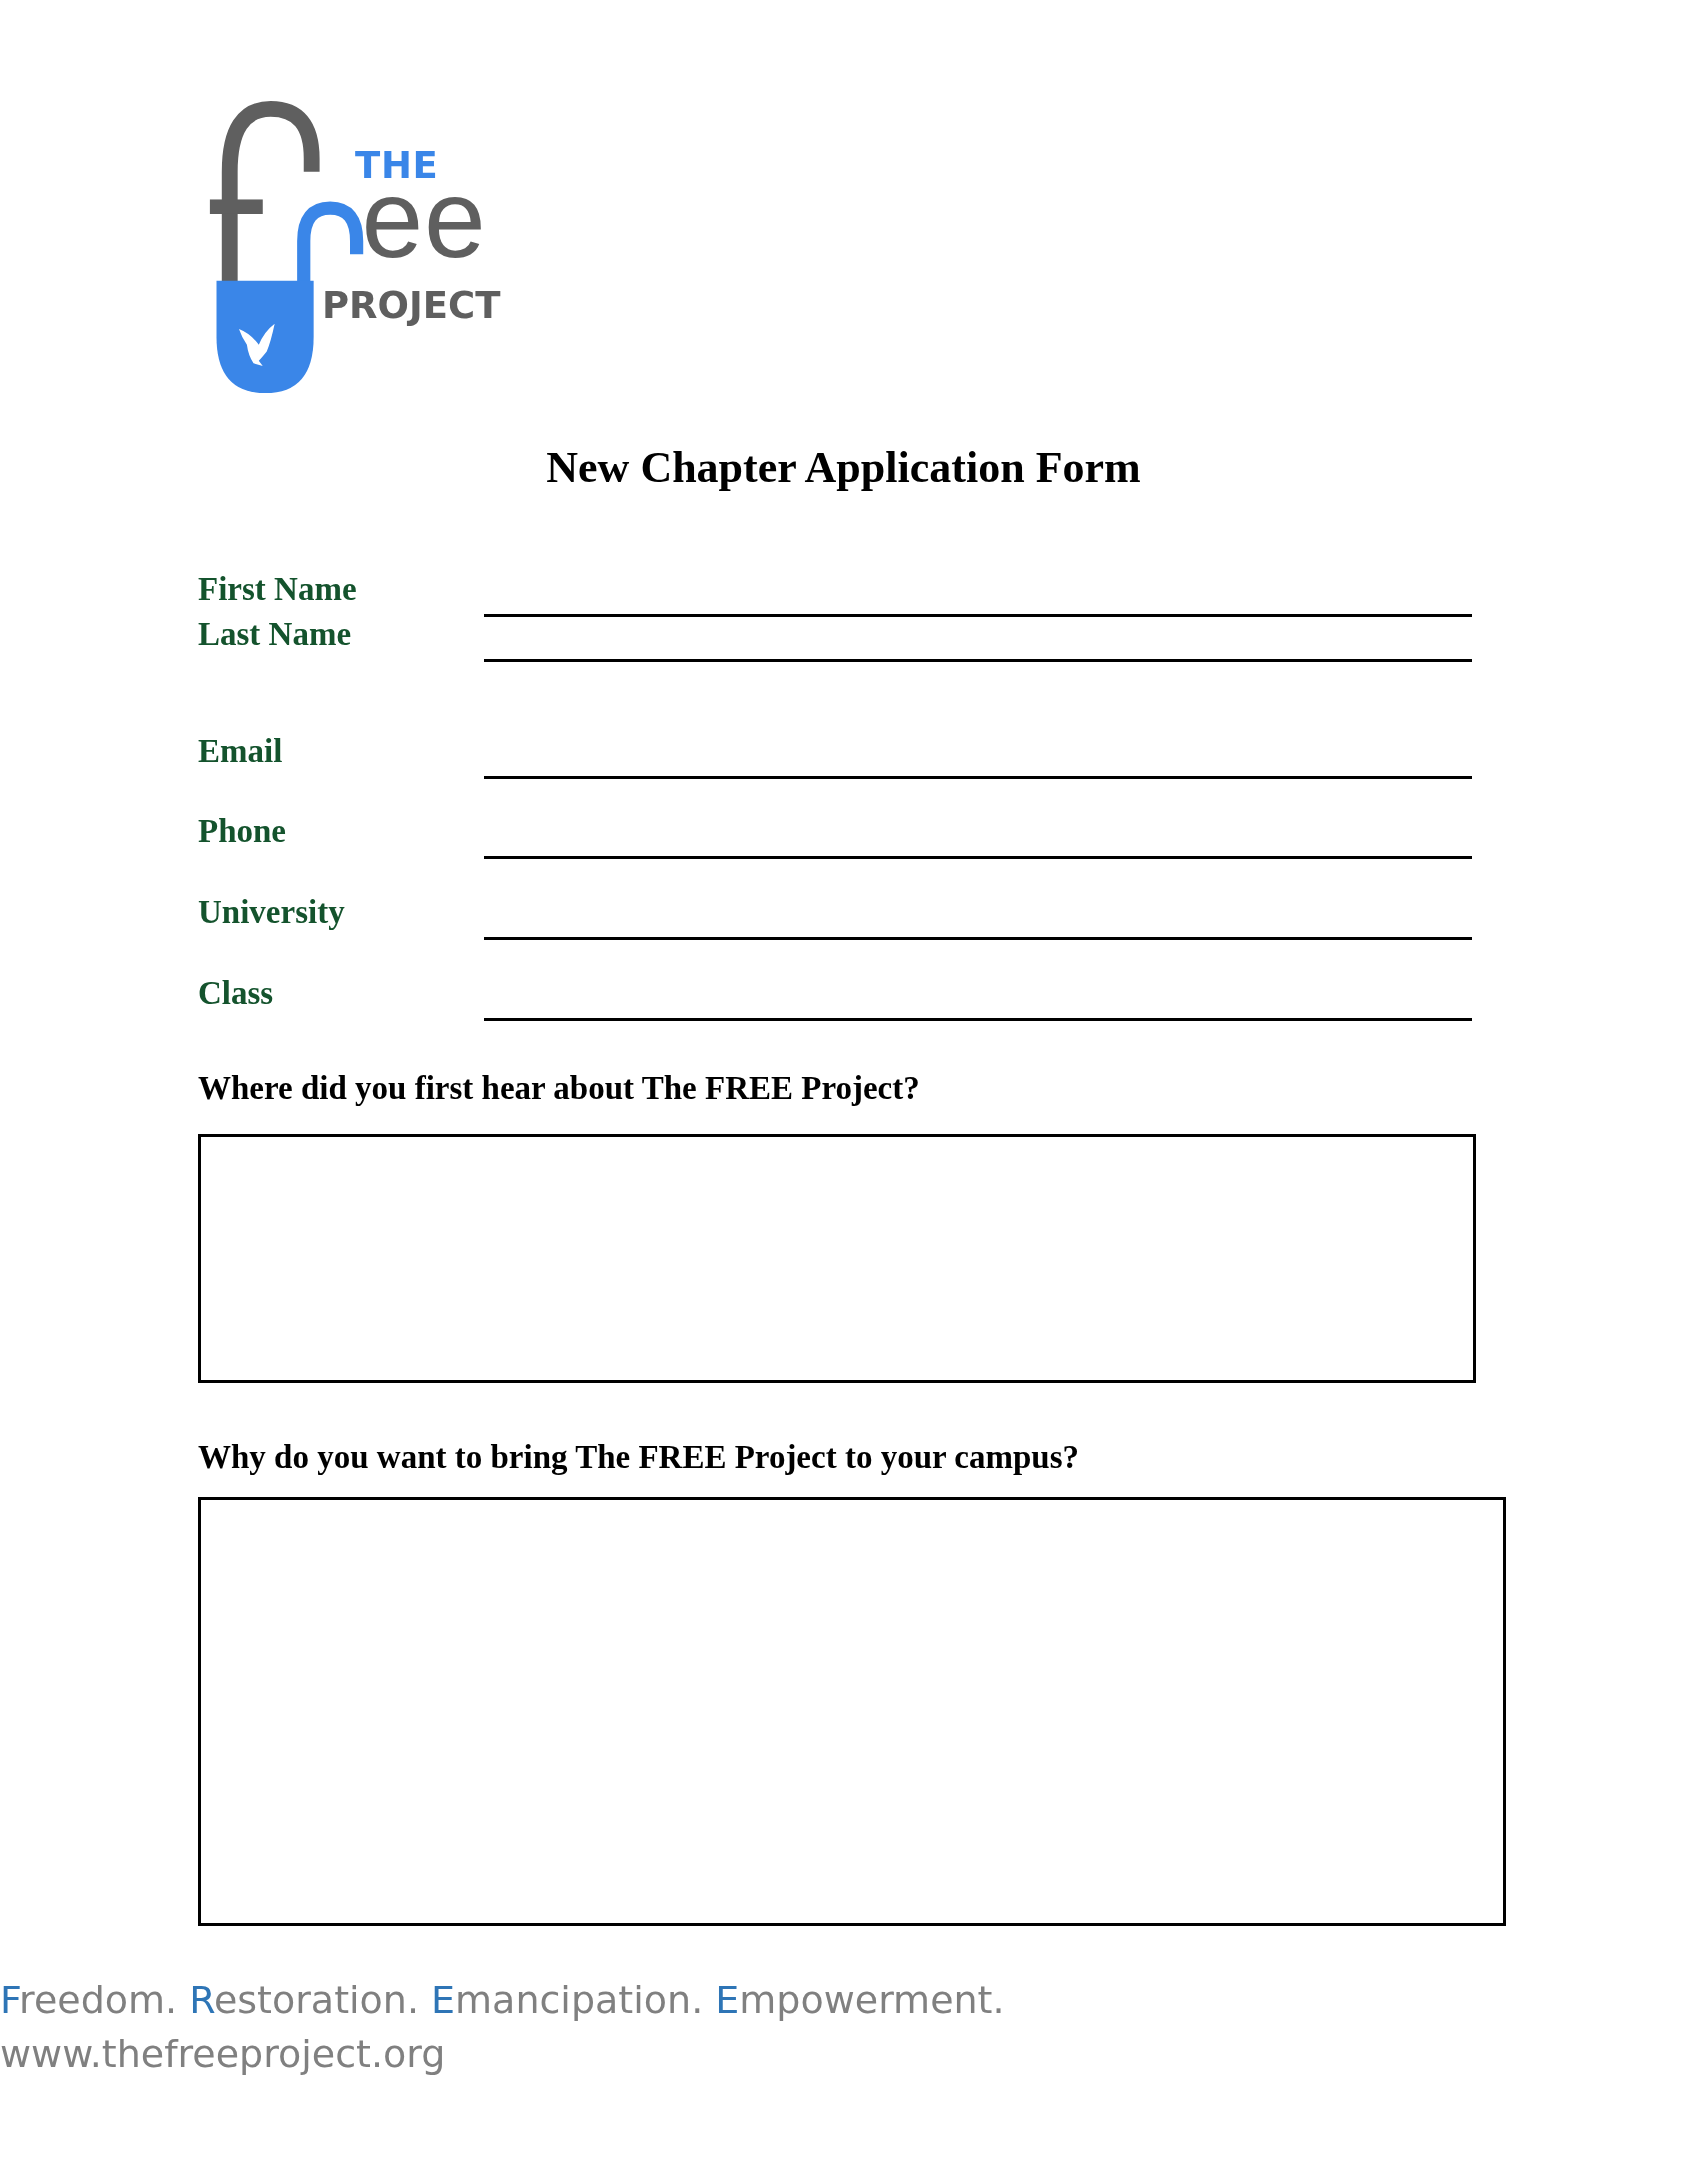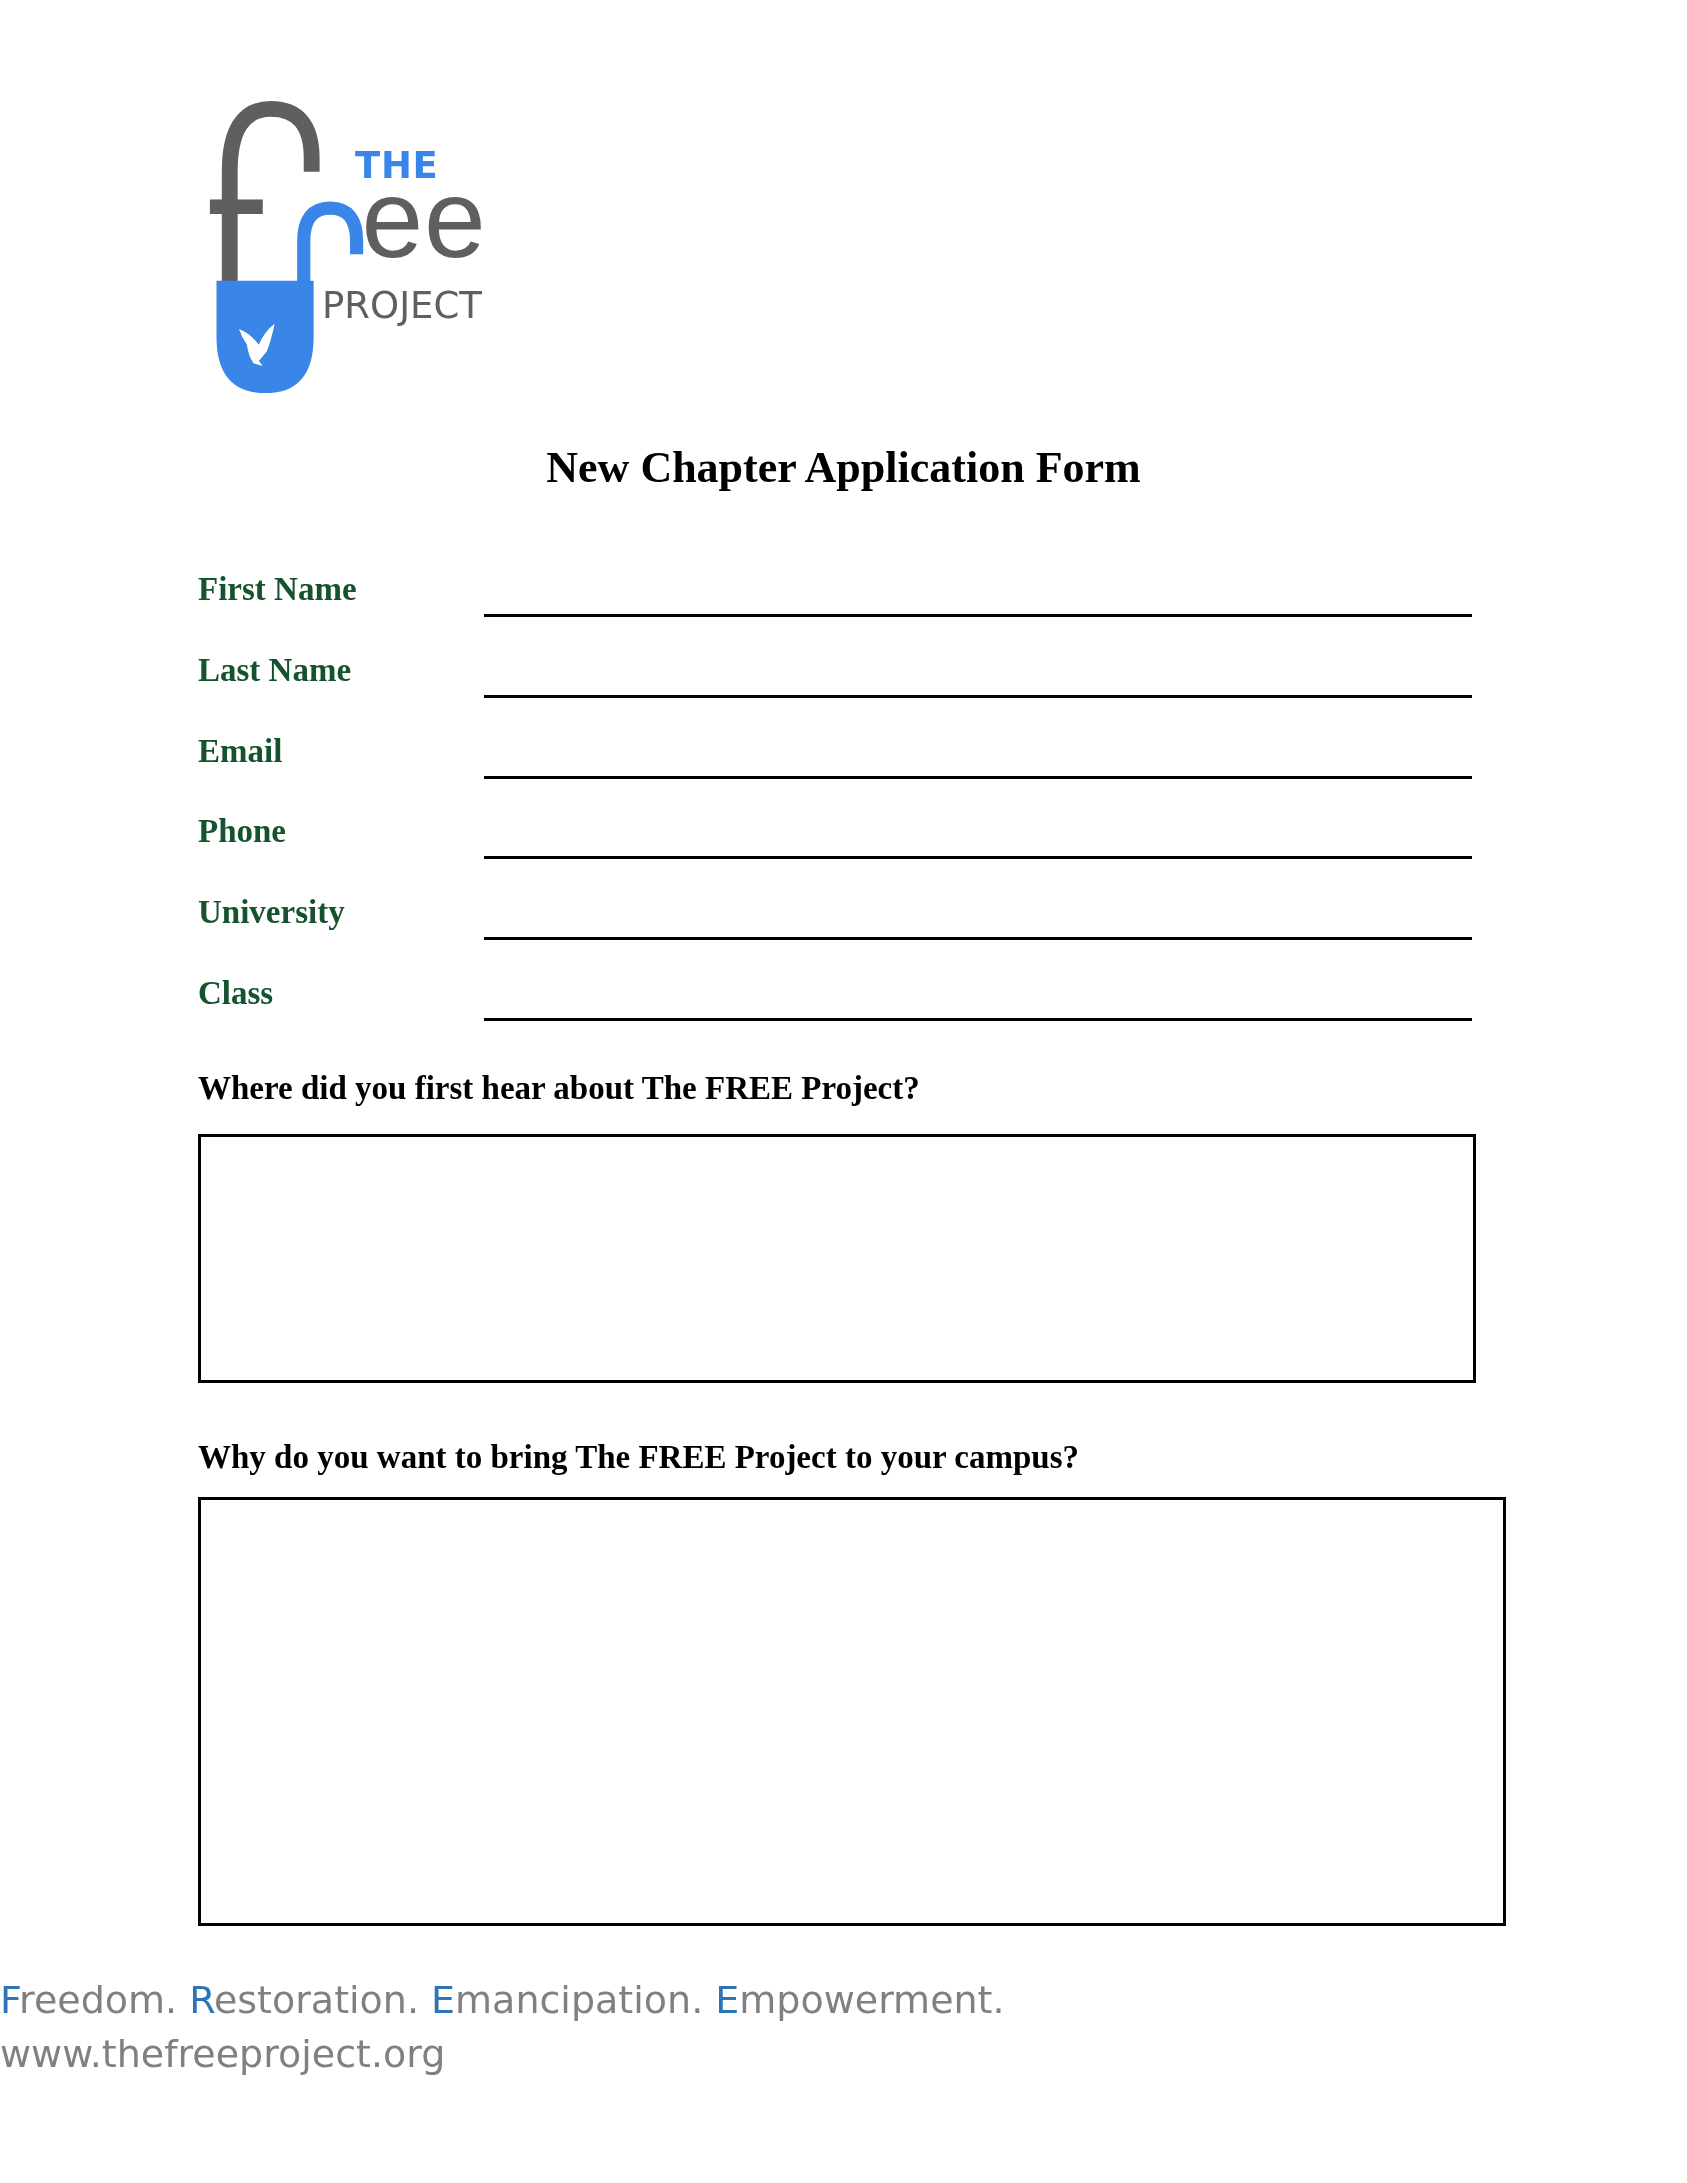--- a/index.html
+++ b/index.html
@@ -25,33 +25,33 @@
     <rect x="18" y="152" width="80" height="22" fill="#5f5f5f"></rect>
 
     <path d="M160 285 L160 215 Q160 165 200 165 Q240 165 240 215 L240 235" fill="none" stroke="#3a86e8" stroke-width="20"></path>
 
     <path d="M28 275 L175 275 L175 360 Q175 445 102 445 Q28 445 28 360 Z" fill="#3a86e8"></path>
 
     <path d="M62 348 Q80 355 92 372 Q100 352 116 340 Q110 368 104 382 Q96 392 92 396 L98 404 L84 400 Q76 388 74 372 Q66 360 62 348 Z" fill="#ffffff"></path>
   </svg>
   <span style="position:absolute; left:157px; top:45px; font-family:'DejaVu Sans',sans-serif; font-weight:bold; font-size:37px; color:#3a86e8; letter-spacing:0.7px;">THE</span>
   <span style="position:absolute; left:161px; top:73px; font-family:Liberation Mono, monospace; font-size:111px; line-height:111px; color:#5f5f5f; letter-spacing:-4px;">ee</span>
-  <span style="position:absolute; left:124px; top:185px; font-family:'DejaVu Sans',sans-serif; font-weight:normal; font-size:37px; color:#5f5f5f;">PROJECT</span>
+  <span style="position:absolute; left:124px; top:185px; font-family:'DejaVu Sans',sans-serif; font-weight:bold; font-size:37px; color:#5f5f5f;">PROJECT</span>
 </div>
 
 <div class="tagline">
 </div>
 
 <div class="title">New Chapter Application Form</div>
 
 <div class="field-row" style="top:549px;">
   <span class="field-label">First Name</span>
   <div class="field-line"></div>
 </div>
-<div class="field-row" style="top:630px;">
+<div class="field-row" style="top:594px;">
   <span class="field-label">Last Name</span>
   <div class="field-line"></div>
 </div>
 <div class="field-row" style="top:711px;">
   <span class="field-label">Email</span>
   <div class="field-line"></div>
 </div>
 <div class="field-row" style="top:791px;">
   <span class="field-label">Phone</span>
   <div class="field-line"></div>

